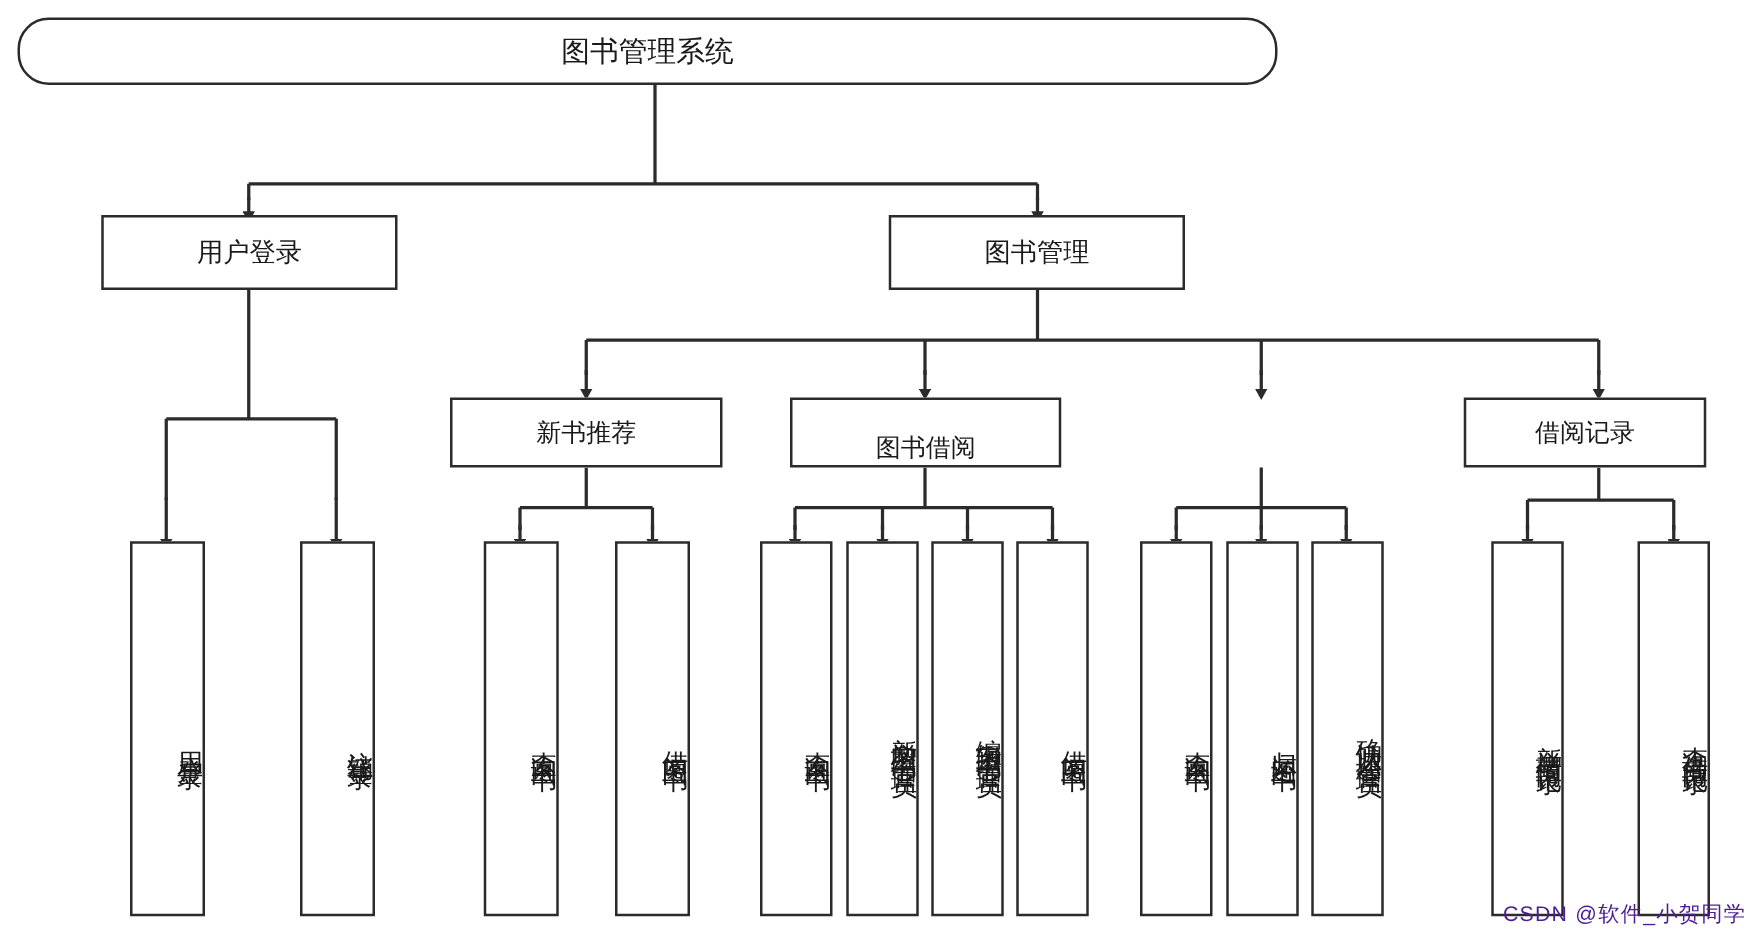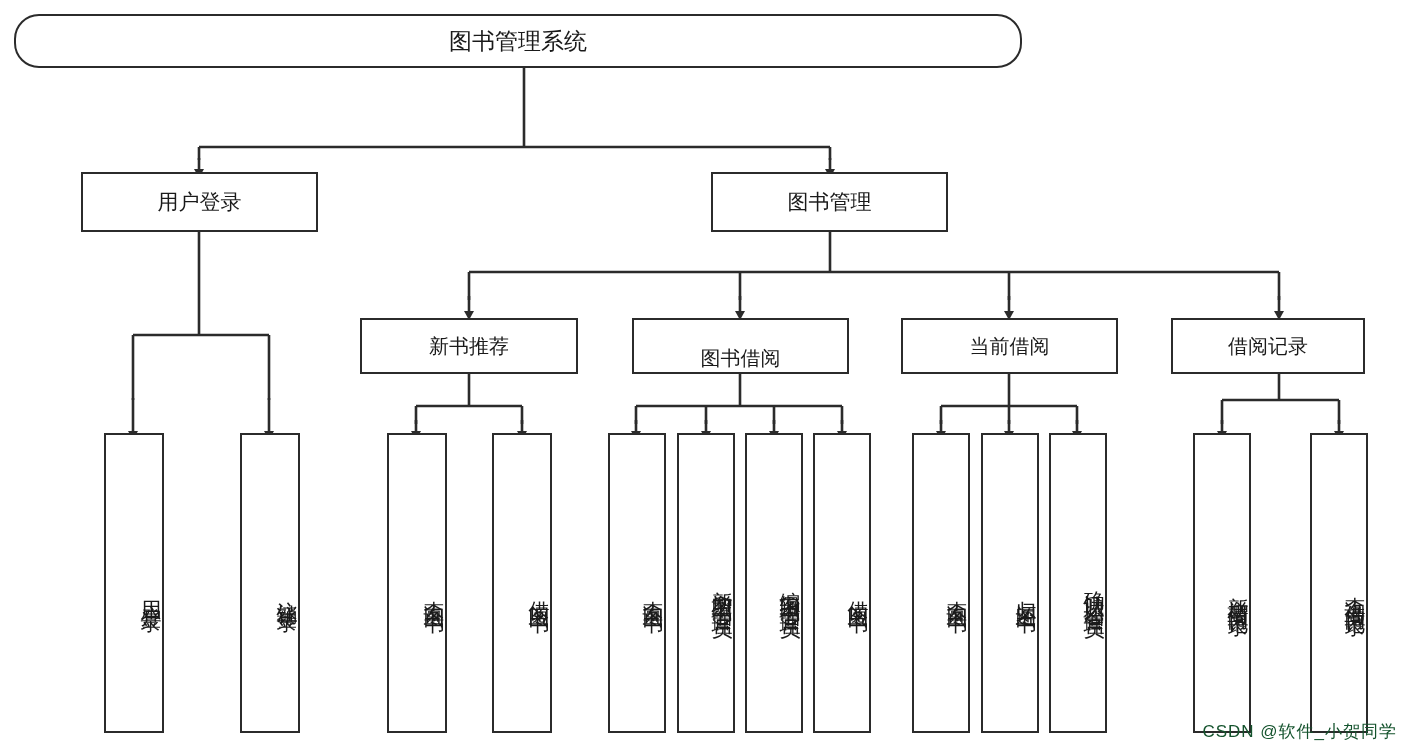--- a/index.html
+++ b/index.html
@@ -38,21 +38,21 @@
   .node.leaf > span{
     writing-mode:vertical-rl;
     text-orientation:upright;
     display:block;
     white-space:nowrap;
   }
   .watermark{
     position:absolute;
     right:8px;bottom:4px;
     font-size:17px;
-    color:#14532d;
+    color:#4c1d95;
     letter-spacing:1px;
     z-index:5;
     white-space:nowrap;
   }
 </style>
 </head>
 <body>
 
 <div id="canvas">
 
@@ -145,23 +145,20 @@
   <div class="node lvl2" style="left:360px;top:318px;width:218px;height:56px;">
     <span>新书推荐</span>
   </div>
 
   <div class="node lvl1" style="left:711px;top:172px;width:237px;height:60px;">
     <span>图书管理</span>
   </div>
   <div class="node lvl2" style="left:632px;top:318px;width:217px;height:56px;align-items:flex-end;">
     <span>图书借阅</span>
   </div>
-  <div class="node lvl2" style="left:901px;top:318px;width:217px;height:56px;">
-    <span>当前借阅</span>
-  </div>
   <div class="node lvl2" style="left:1171px;top:318px;width:194px;height:56px;">
     <span>借阅记录</span>
   </div>
 
   <div class="node leaf" style="left:104px;top:433px;width:60px;height:300px;">
     <span>用户登录</span>
   </div>
   <div class="node leaf" style="left:240px;top:433px;width:60px;height:300px;">
     <span>注销登录</span>
   </div>

